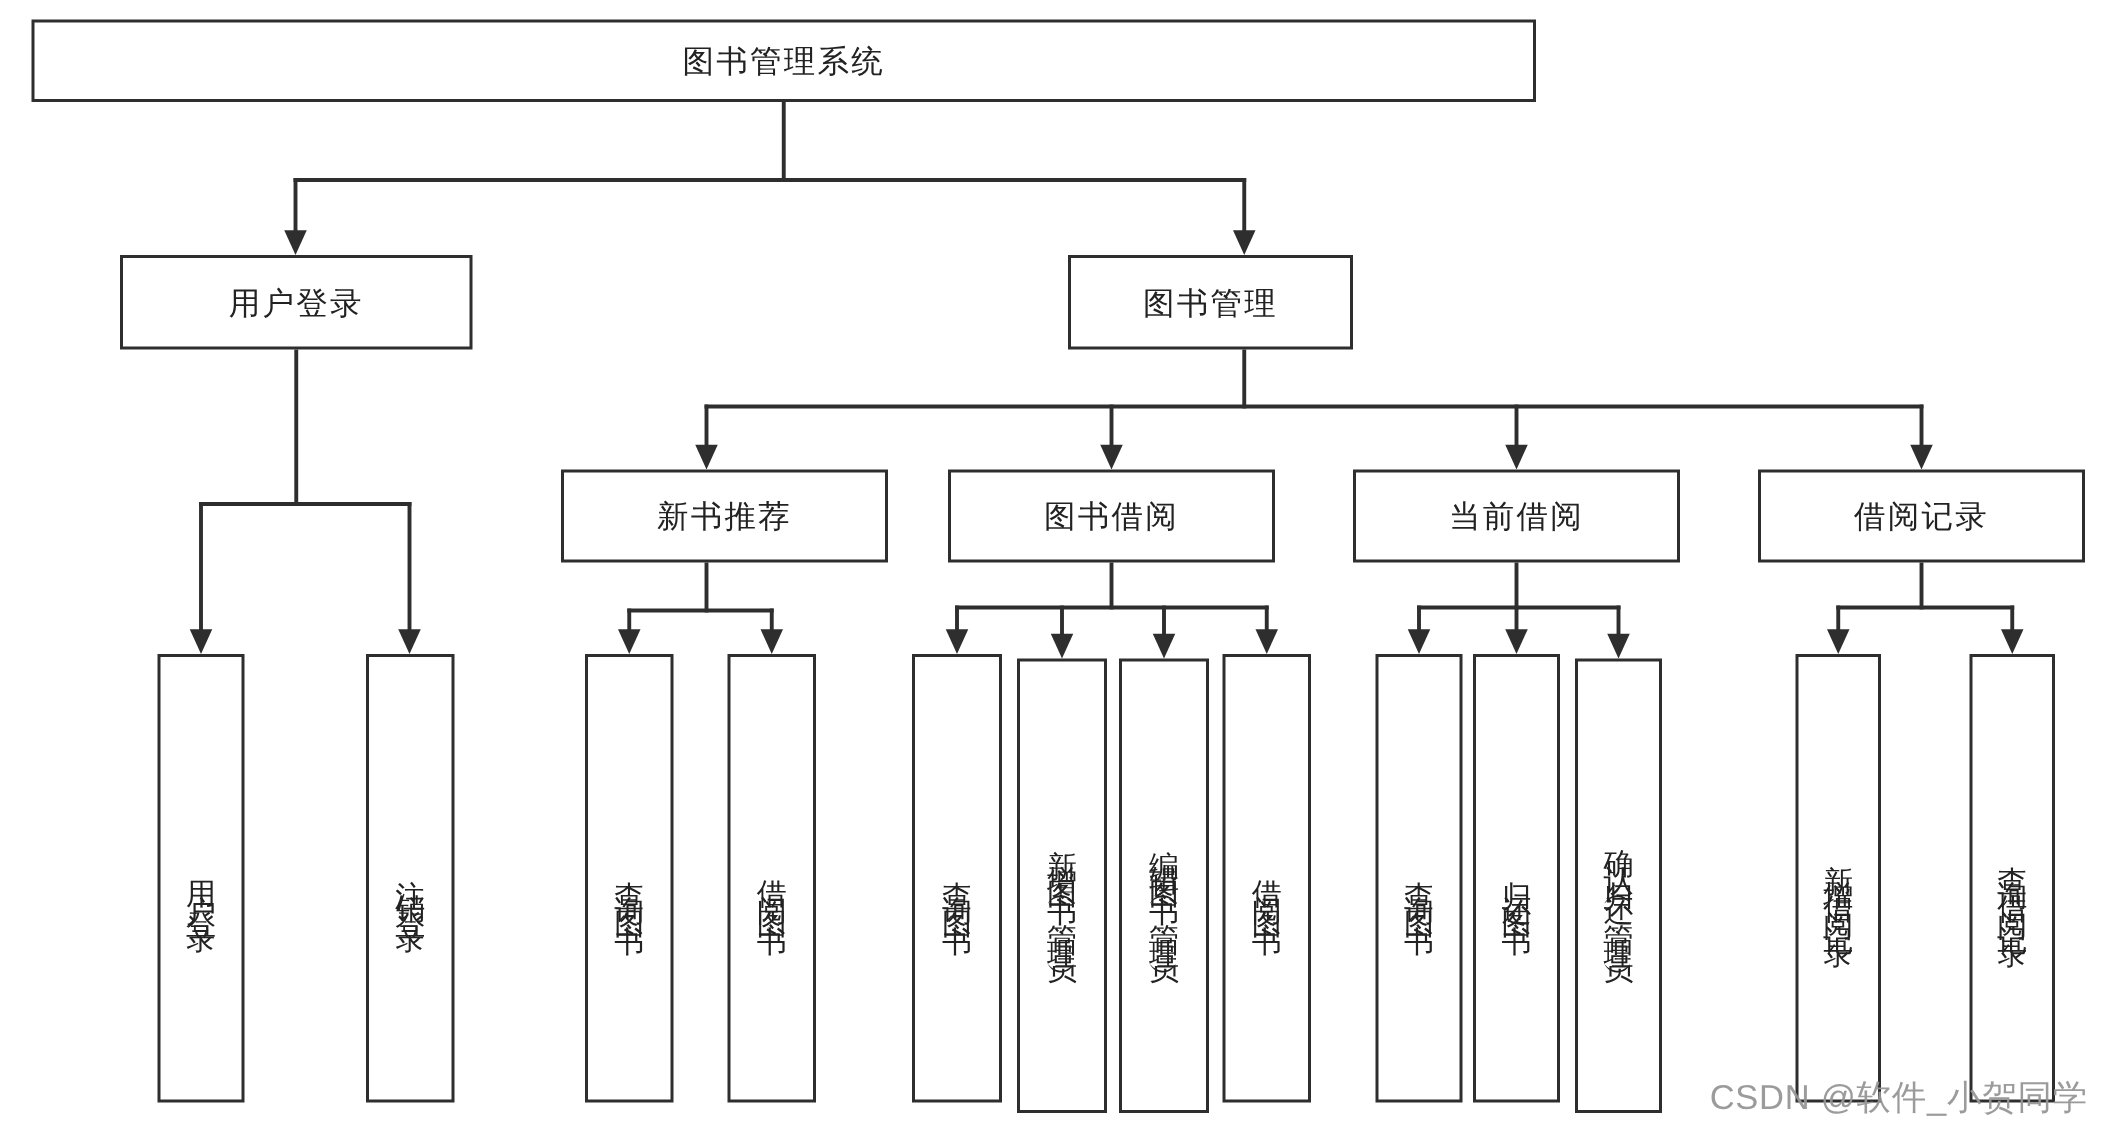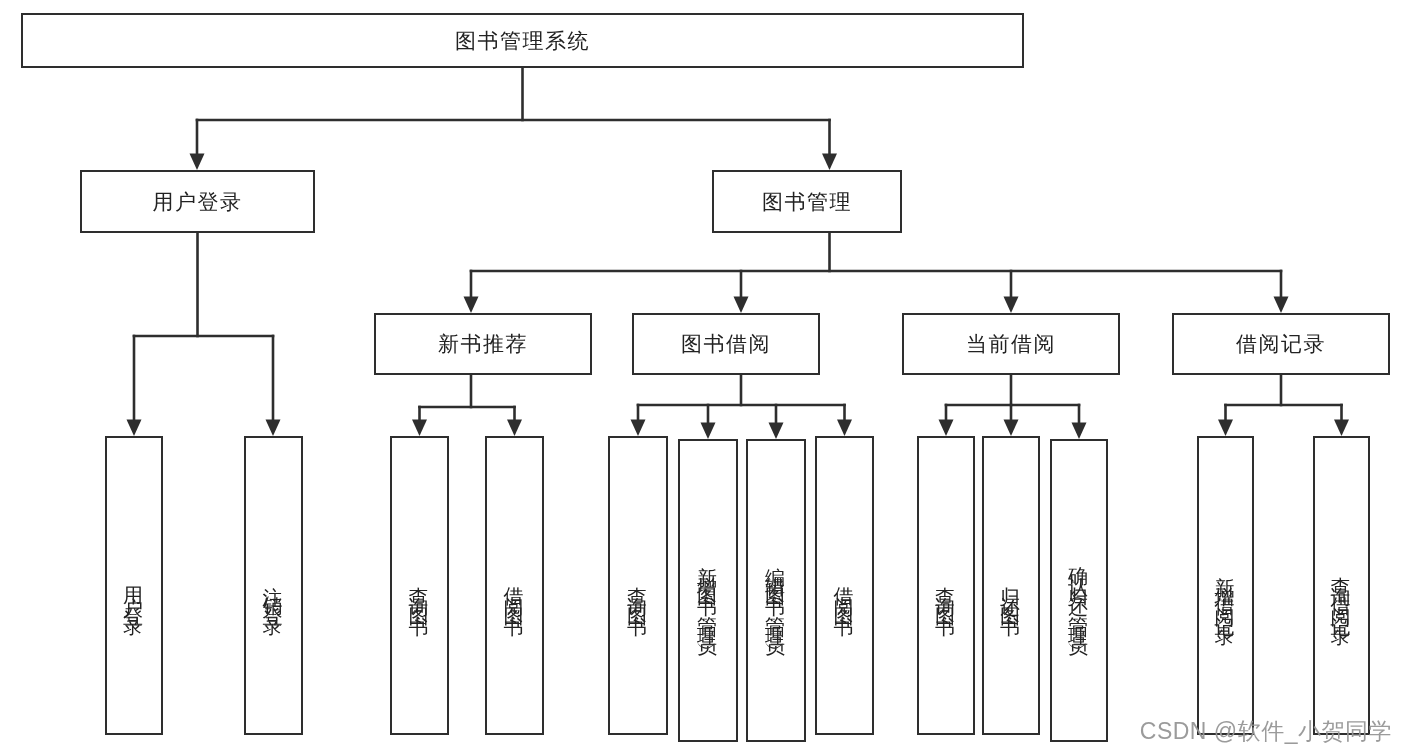--- a/index.html
+++ b/index.html
@@ -133,21 +133,21 @@
   <div class="box" style="left:80px;top:170px;width:235px;height:63px;">
     <span class="label">用户登录</span>
   </div>
   <div class="box" style="left:712px;top:170px;width:190px;height:63px;">
     <span class="label">图书管理</span>
   </div>
 
   <div class="box" style="left:362px;top:313px;width:218px;height:62px;margin-left:12px;">
     <span class="label">新书推荐</span>
   </div>
-  <div class="box" style="left:632px;top:313px;width:188px;height:62px;">
+  <div class="box" style="left:632px;top:313px;width:218px;height:62px;">
     <span class="label">图书借阅</span>
   </div>
   <div class="box" style="left:902px;top:313px;width:218px;height:62px;">
     <span class="label">当前借阅</span>
   </div>
   <div class="box" style="left:1172px;top:313px;width:218px;height:62px;">
     <span class="label">借阅记录</span>
   </div>
 
   <div class="box v" style="left:105px;top:436px;width:58px;height:299px;">

